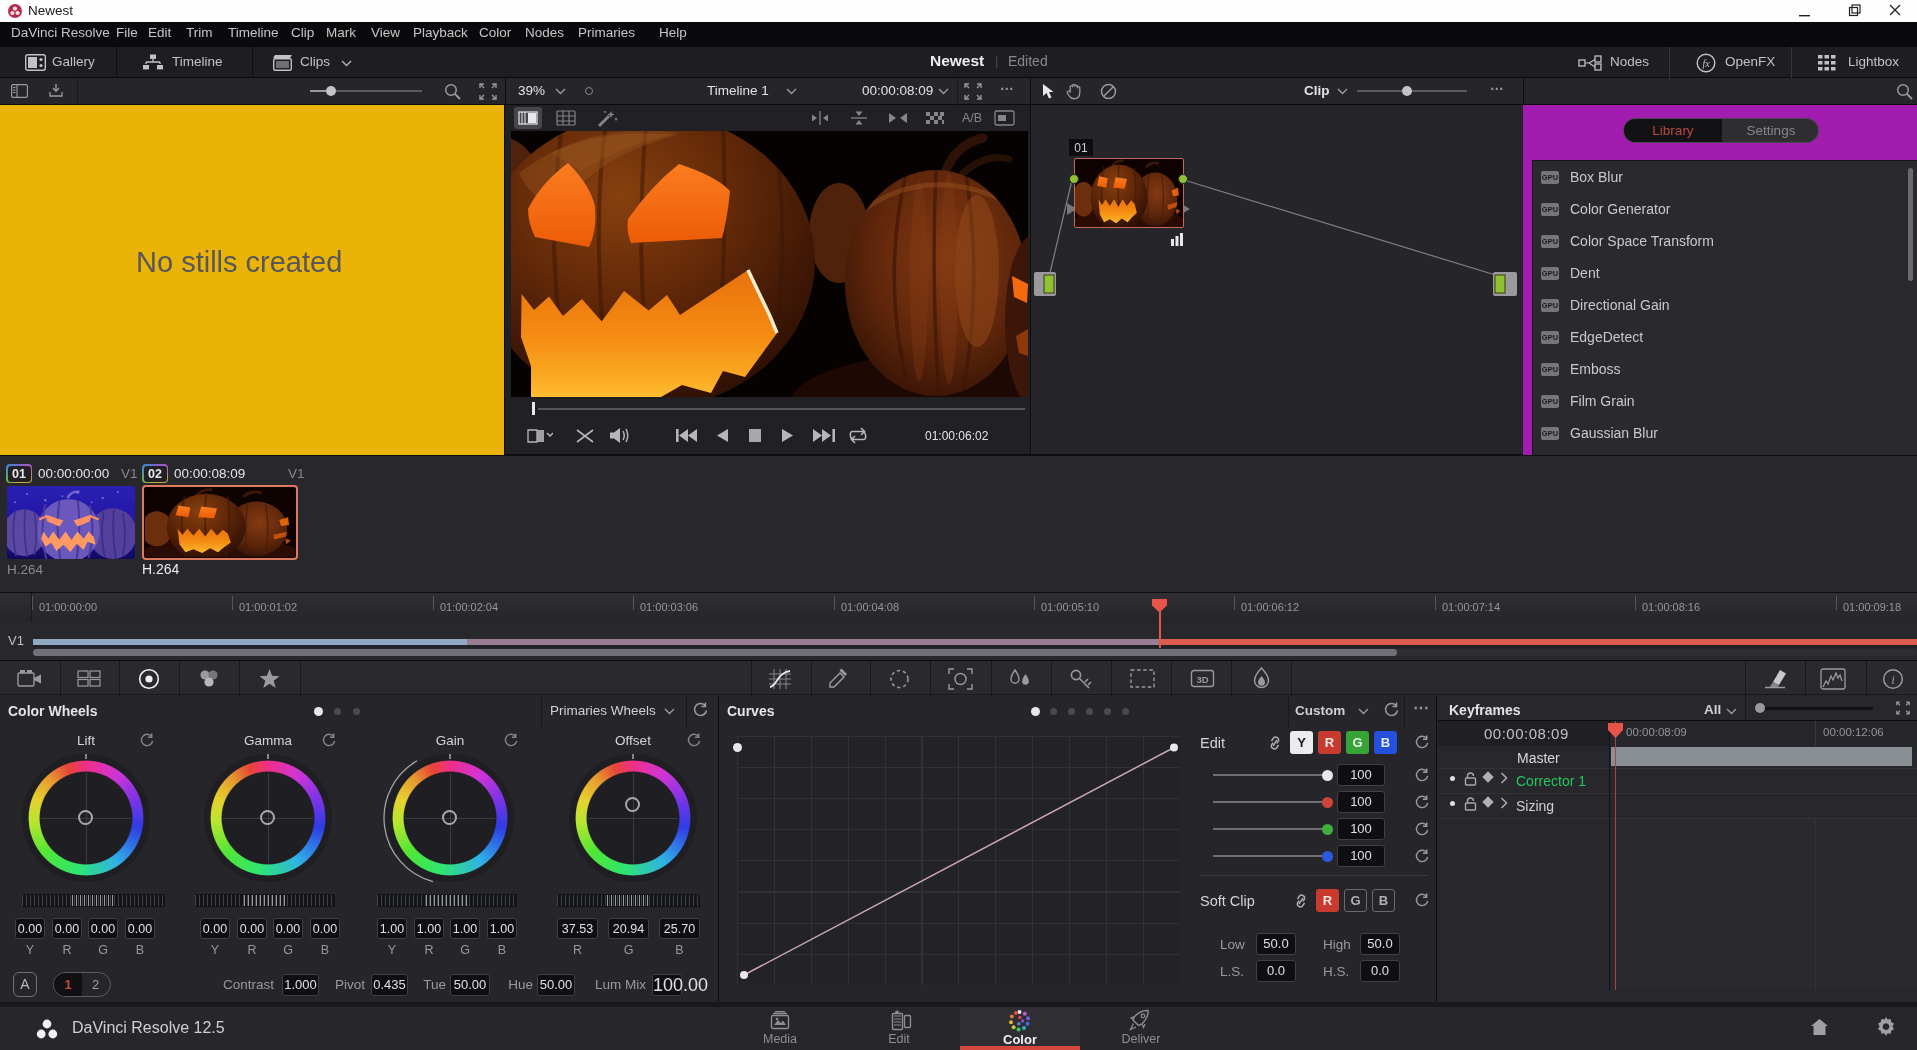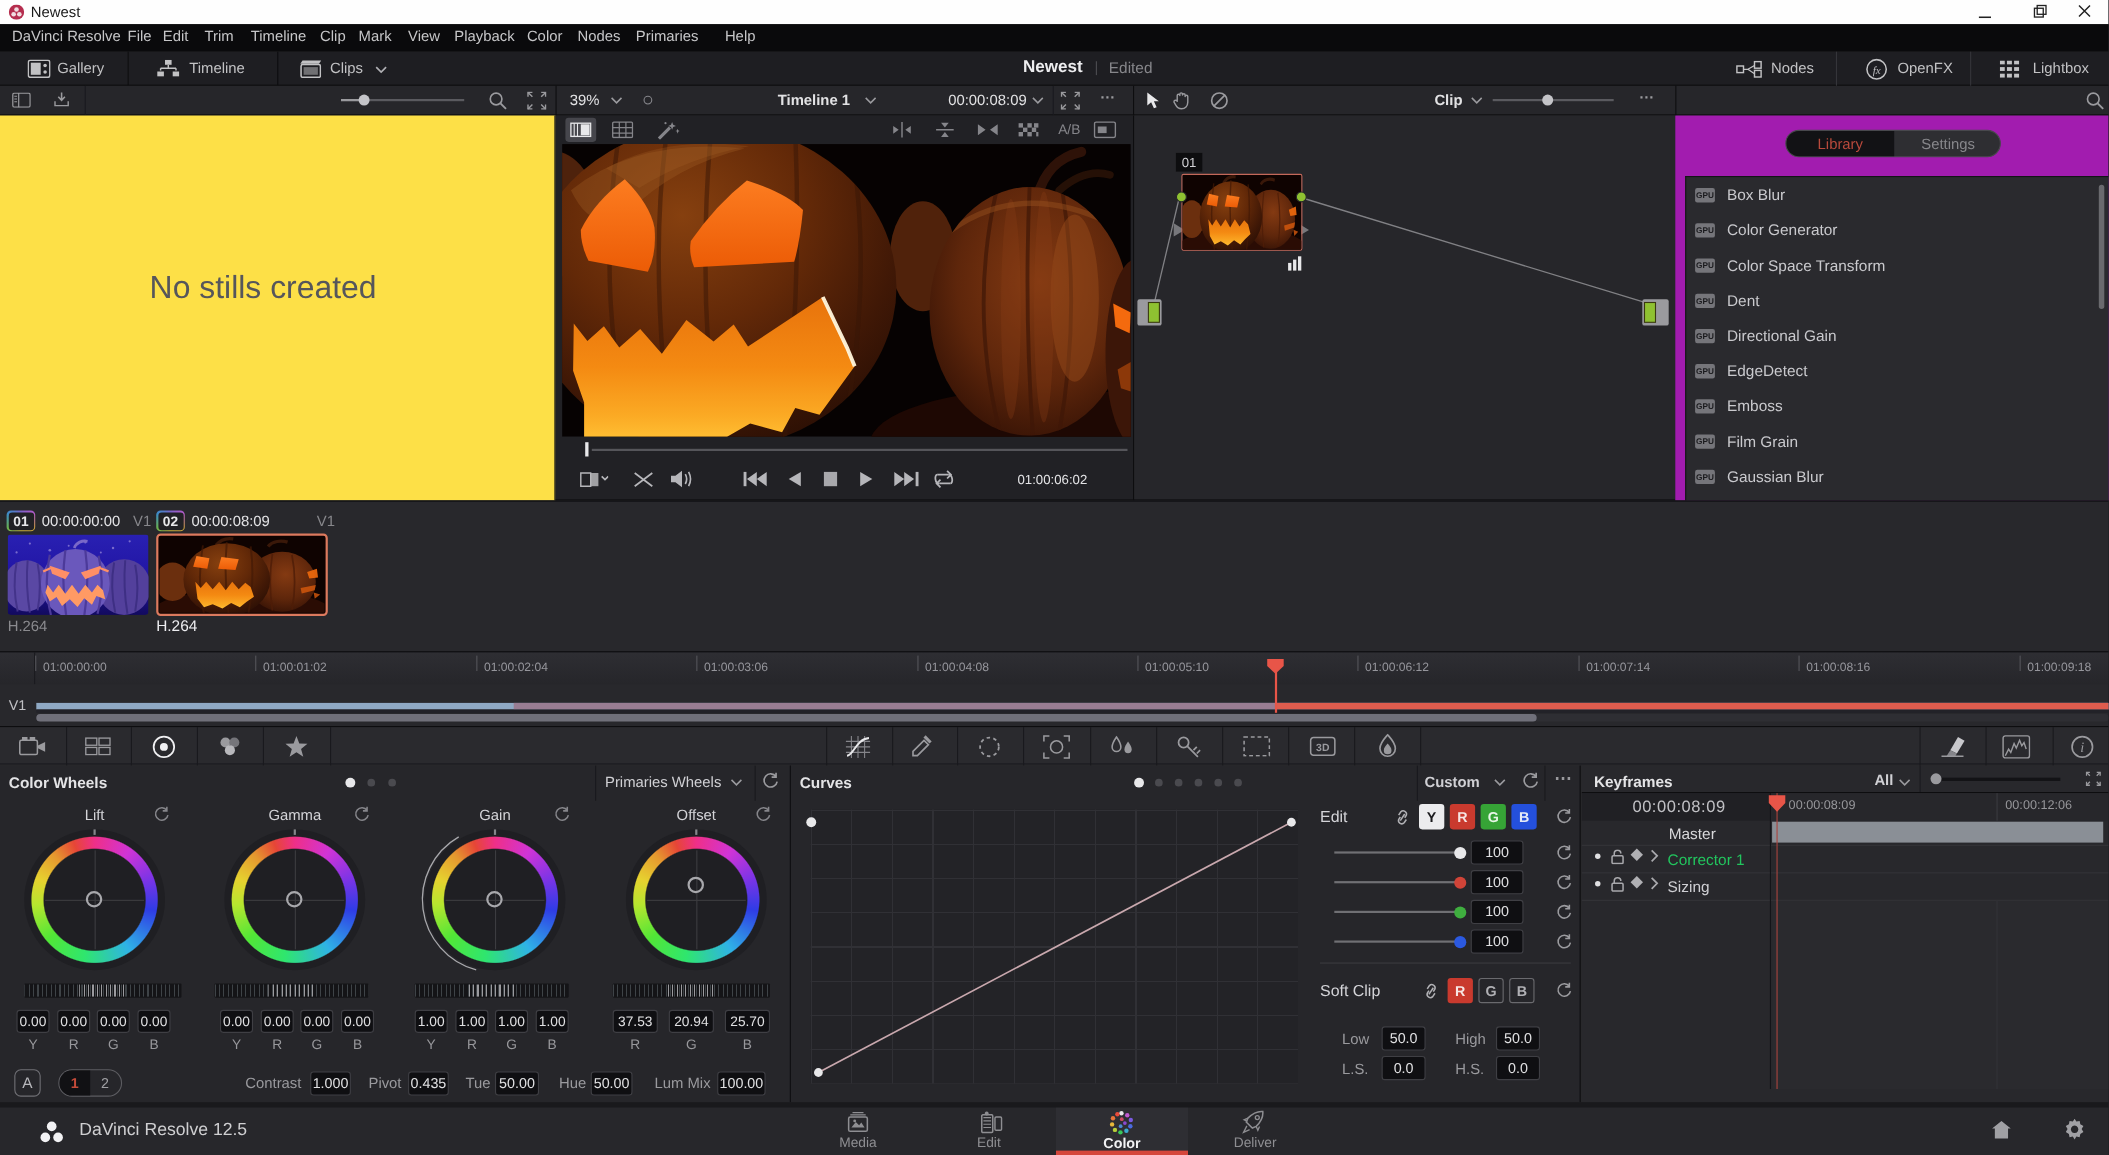--- a/index.html
+++ b/index.html
@@ -146,21 +146,21 @@
           <path d="M1 5 V1 h4 M13 1 h4 v4 M17 12 v4 h-4 M5 16 H1 v-4"></path>
           <path d="M1 1 l4 4 M17 1 l-4 4 M17 16 l-4-4 M1 16 l4-4"></path>
         </g>
  </svg>
  <div class="vline" style="left:505px;top:0;height:27px"></div>
  <div class="t" style="left:518px;top:5px;color:#e2e2e4">39%</div>
  <svg class="ab" style="left:555px;top:10px" width="11" height="7" viewBox="0 0 11 7">
         <path d="M1 1 l4.5 4.5 L10 1" stroke="#9a9a9e" stroke-width="1.4" fill="none"></path>
       </svg>
  <div class="ab" style="left:585px;top:9px;width:8px;height:8px;border-radius:50%;border:1.4px solid #85858a"></div>
- <div class="t" style="left:707px;top:5px;font-weight:bold;color:#e2e2e4">Timeline 1</div>
+ <div class="t" style="left:707px;top:5px;font-weight:normal;color:#e2e2e4">Timeline 1</div>
  <svg class="ab" style="left:786px;top:10px" width="11" height="7" viewBox="0 0 11 7">
         <path d="M1 1 l4.5 4.5 L10 1" stroke="#9a9a9e" stroke-width="1.4" fill="none"></path>
       </svg>
  <div class="t" style="left:862px;top:5px;color:#e2e2e4">00:00:08:09</div>
  <svg class="ab" style="left:938px;top:10px" width="11" height="7" viewBox="0 0 11 7">
         <path d="M1 1 l4.5 4.5 L10 1" stroke="#9a9a9e" stroke-width="1.4" fill="none"></path>
       </svg>
  <div class="vline" style="left:957px;top:0;height:27px;background:#1a1a1e"></div>
  <svg class="ab" style="left:964px;top:5px" width="18" height="17" viewBox="0 0 18 17">
   <g stroke="#9a9a9e" stroke-width="1.3" fill="none">
@@ -292,21 +292,21 @@
   <ellipse cx="61" cy="44" rx="31" ry="31" fill="#6a58bc"></ellipse>
   <path d="M38,18 Q32,44 39,72 M52,14 Q48,44 53,74 M70,14 Q74,44 69,73 M82,19 Q88,44 81,71" stroke="#4c3a9a" stroke-width="2" fill="none"></path>
   <path d="M38,28 L56,34 L52,40 L40,35 Z" fill="#ff8f66"></path>
   <path d="M84,28 L66,34 L70,40 L82,35 Z" fill="#ff8f66"></path>
   <path d="M36,45 L41,52 L46,45 L52,53 L58,45 L64,53 L70,45 L76,52 L81,45 L86,50 L88,58 L80,55 L76,63 L69,57 L63,65 L56,58 L49,64 L44,56 L38,60 L34,52 Z" fill="#ff9a64"></path>
   <path d="M83,30 l8,3 M39,30 l-7,3" stroke="#ff8f66" stroke-width="2"></path>
  </g>
 </defs>
 </svg>
 
-<div class="ab" style="left:0;top:105px;width:505px;height:350px;background:#fde047;border-right:1px solid #0d0d0f">
+<div class="ab" style="left:0;top:105px;width:505px;height:350px;background:#eab308;border-right:1px solid #0d0d0f">
  <div class="t" style="left:136px;top:141px;font-size:29px;color:#56565b">No stills created</div>
 </div>
 
 <div class="ab" style="left:505px;top:105px;width:525px;height:350px;background:#212125;border-bottom:1px solid #0d0d0f">
  <div class="ab" style="left:9px;top:2px;width:28px;height:22px;background:#46464c;border-radius:3px"></div>
  <svg class="ab" style="left:13px;top:5px" width="20" height="16" viewBox="0 0 20 16">
   <rect x="1" y="2" width="18" height="12" fill="none" stroke="#e8e8ea" stroke-width="1.2"></rect>
   <rect x="10" y="3" width="8" height="10" fill="#e8e8ea"></rect>
         <path d="M4 2 v12 M7 2 v12" stroke="#e8e8ea" stroke-width="1"></path>
  </svg>
@@ -720,21 +720,21 @@
  </div>
  <div class="t" style="left:180px;top:281px;width:94px;text-align:right;font-size:13.5px;color:#9a9a9e">Contrast</div>
  <div class="ibox" style="left:282px;top:278px;width:37px;height:22px;font-size:13px;line-height:20px">1.000</div>
  <div class="t" style="left:290px;top:281px;width:75px;text-align:right;font-size:13.5px;color:#9a9a9e">Pivot</div>
  <div class="ibox" style="left:371px;top:278px;width:37px;height:22px;font-size:13px;line-height:20px">0.435</div>
  <div class="t" style="left:390px;top:281px;width:56px;text-align:right;font-size:13.5px;color:#9a9a9e">Tue</div>
  <div class="ibox" style="left:450px;top:278px;width:40px;height:22px;font-size:13px;line-height:20px">50.00</div>
  <div class="t" style="left:480px;top:281px;width:53px;text-align:right;font-size:13.5px;color:#9a9a9e">Hue</div>
  <div class="ibox" style="left:537px;top:278px;width:38px;height:22px;font-size:13px;line-height:20px">50.00</div>
  <div class="t" style="left:580px;top:281px;width:66px;text-align:right;font-size:13.5px;color:#9a9a9e">Lum Mix</div>
- <div class="ibox" style="left:652px;top:278px;width:44px;height:22px;font-size:13px;line-height:20px">100.00</div>
+ <div class="ibox" style="left:652px;top:278px;width:30px;height:22px;font-size:18px;line-height:20px">100.00</div>
 </div>
 
 <div class="ab" style="left:719px;top:696px;width:718px;height:306px;background:#26262a;border-right:1px solid #0d0d0f">
  <div class="t" style="left:8px;top:7px;font-size:14px;font-weight:bold;color:#e4e4e6">Curves</div>
  <div class="ab" style="left:312px;top:11px;width:9px;height:9px;border-radius:50%;background:#e8e8ea"></div>
  <div class="ab" style="left:331px;top:12px;width:7px;height:7px;border-radius:50%;background:#4a4a4f"></div>
  <div class="ab" style="left:349px;top:12px;width:7px;height:7px;border-radius:50%;background:#4a4a4f"></div>
  <div class="ab" style="left:367px;top:12px;width:7px;height:7px;border-radius:50%;background:#4a4a4f"></div>
  <div class="ab" style="left:385px;top:12px;width:7px;height:7px;border-radius:50%;background:#4a4a4f"></div>
  <div class="ab" style="left:403px;top:12px;width:7px;height:7px;border-radius:50%;background:#4a4a4f"></div>

